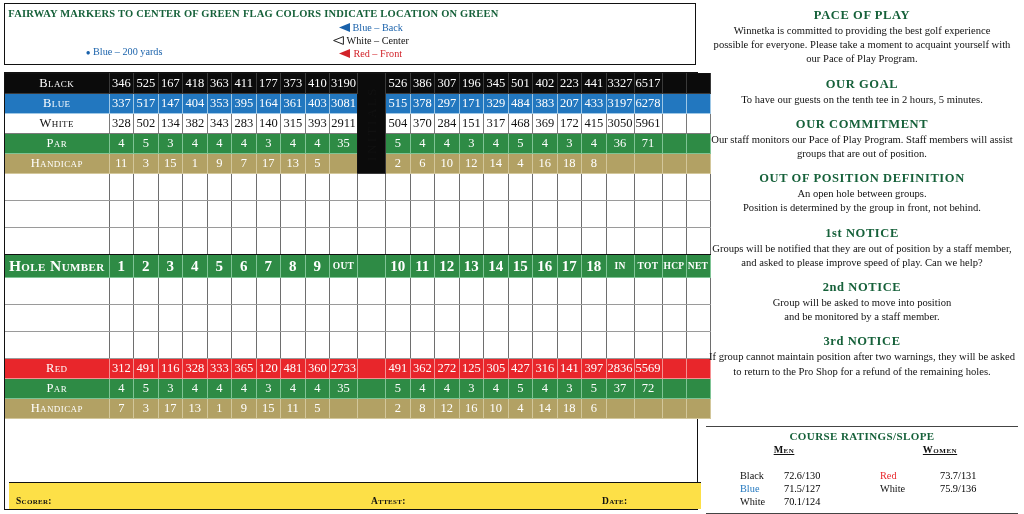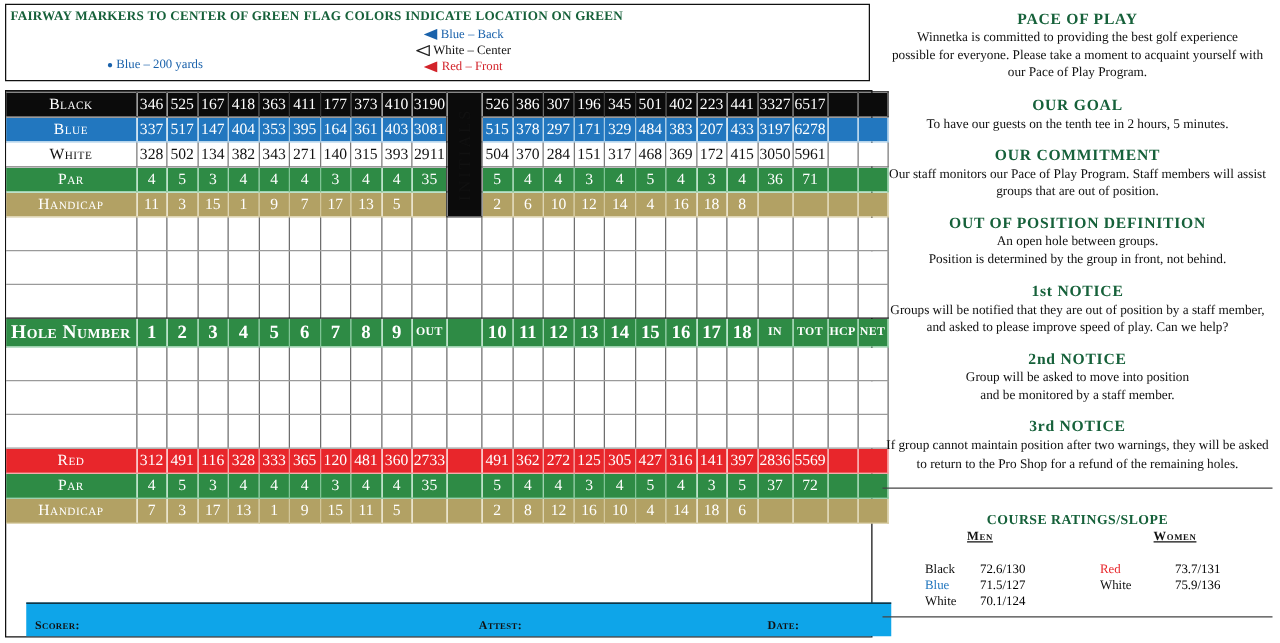--- a/index.html
+++ b/index.html
@@ -77,22 +77,22 @@
   }
   .initials-inner {
     writing-mode: vertical-rl; transform: rotate(180deg);
     font-size: 13px; font-variant: small-caps; letter-spacing: 2.5px;
     white-space: nowrap; margin: 0 auto; color: #111;
   }
   td.initials-blank { background: #fff; border-left: 1.2px solid #111; border-right: 1.2px solid #111; }
 
   
   .scorer-row {
-    position: absolute; left: 16px; bottom: 0; width: 100%; height: 27px;
-    border-top: 1.4px solid #111; background: #0ea5e9;
+    position: absolute; left: 4px; bottom: 0; width: 100%; height: 27px;
+    border-top: 1.4px solid #111; background: #fde047;
   }
   .scorer-row span {
     position: absolute; bottom: 3px; font-size: 9.5px;
     font-variant: small-caps; font-weight: bold; letter-spacing: .3px; color: #111;
   }
   .s-scorer { left: 7px; }
   .s-attest { left: 362px; }
   .s-date   { left: 593px; }
 
   
@@ -101,23 +101,23 @@
   .pop h2 {
     margin: 0; font-size: 12.5px; font-weight: bold; color: #16613a;
     letter-spacing: .6px;
   }
   .pop p { margin: 1px 0 0 0; font-size: 10.6px; line-height: 13.2px; color: #111; }
   .sect { margin-top: 11px; }
   .sect:first-child { margin-top: 8px; }
 
   
   #ratings {
-    position: absolute; left: 6px; bottom: 20px; width: 312px;
+    position: absolute; left: 6px; bottom: 0; width: 312px;
     border-top: 1.4px solid #444; border-bottom: 1.4px solid #444;
-    padding: 19px 0 5px 0;
+    padding: 3px 0 5px 0;
   }
   #ratings .rtitle {
     text-align: center; font-size: 11px; font-weight: bold; color: #16613a; letter-spacing: .4px;
     margin-bottom: 2px;
   }
   .rcols { display: flex; }
   .rcol { flex: 1 1 0; }
   .rhead {
     text-align: center; font-size: 10px; font-variant: small-caps; font-weight: bold;
     letter-spacing: .5px; text-decoration: underline; margin-bottom: 14px; color: #111;
@@ -255,21 +255,21 @@
               <td></td>
               <td></td>
             </tr>
             <tr class="r-white">
               <td class="lbl">White</td>
               <td>328</td>
               <td>502</td>
               <td>134</td>
               <td>382</td>
               <td>343</td>
-              <td>271</td>
+              <td>283</td>
               <td>140</td>
               <td>315</td>
               <td>393</td>
               <td>2911</td>
               <td>504</td>
               <td>370</td>
               <td>284</td>
               <td>151</td>
               <td>317</td>
               <td>468</td>

